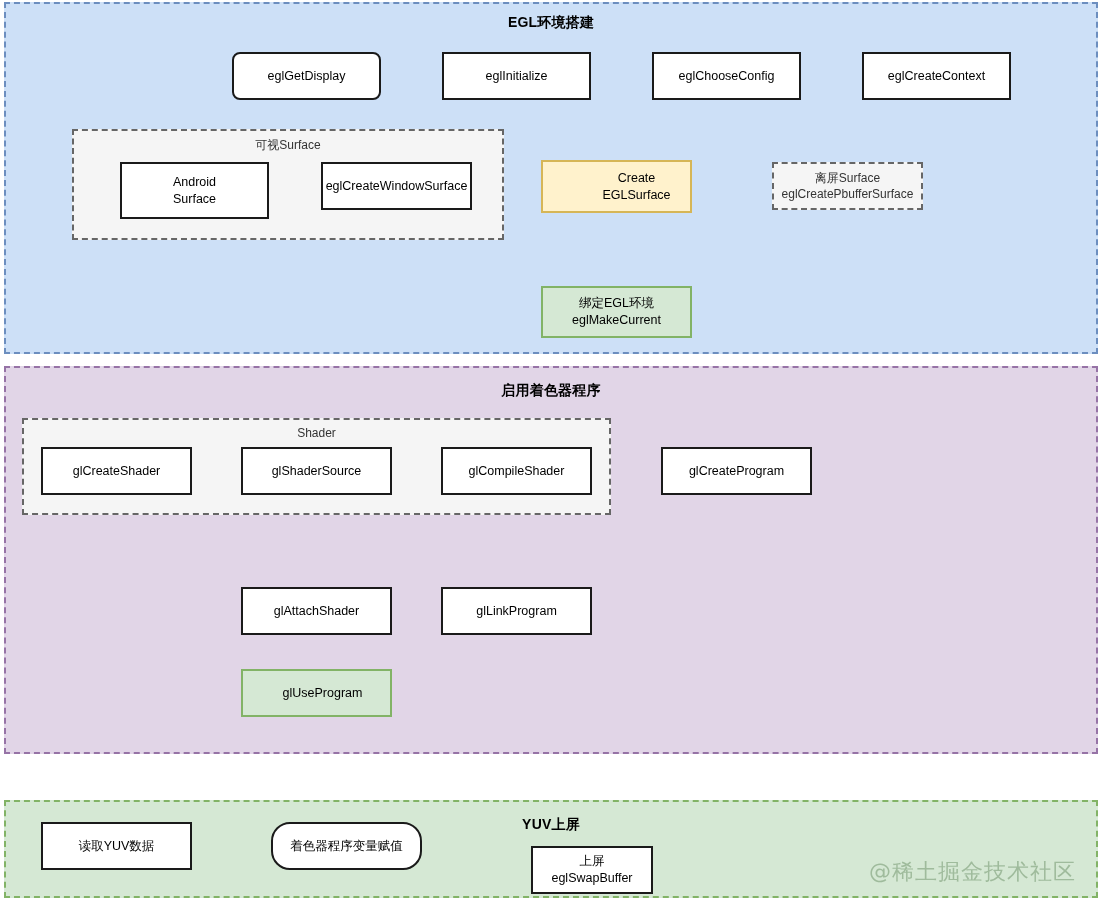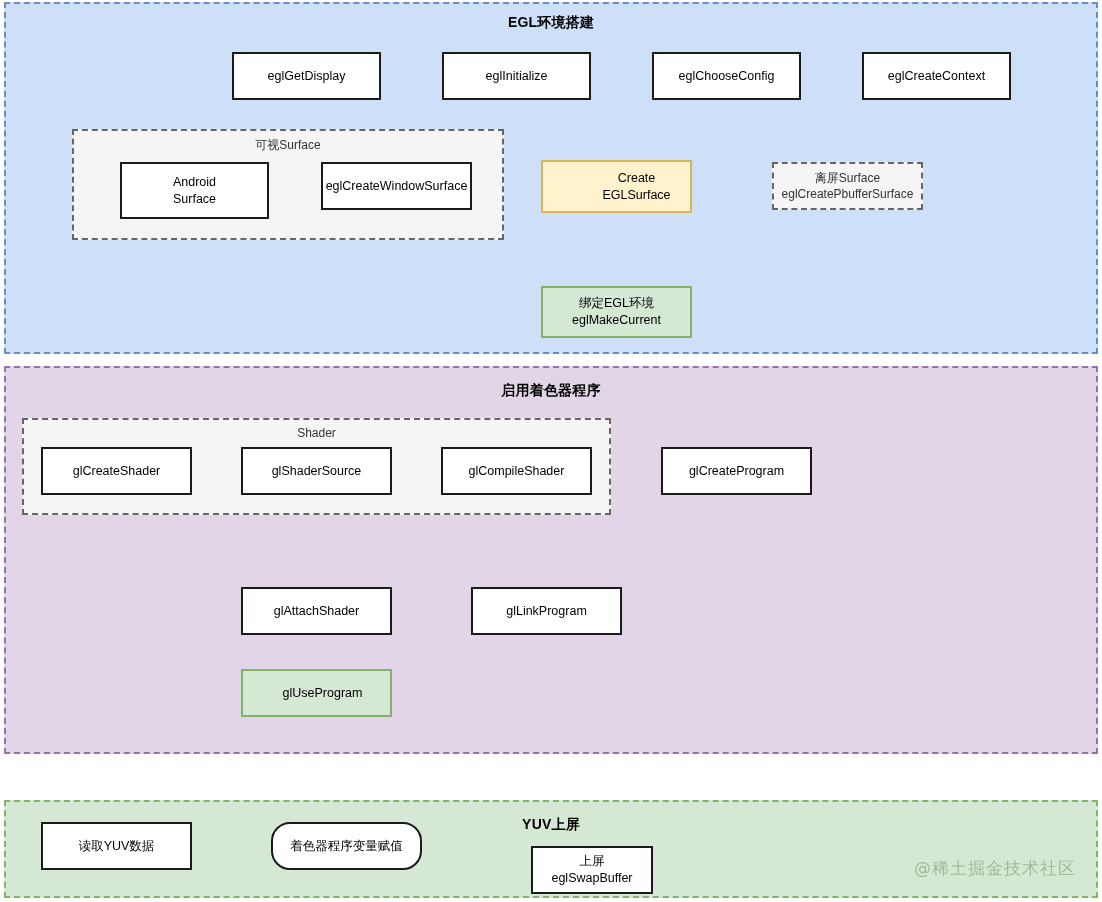--- a/index.html
+++ b/index.html
@@ -102,21 +102,21 @@
     background: #f5f5f5;
     border: 2px dashed #666666;
     color: #333333;
   }
 
   
   #watermark {
     position: absolute;
     right: 26px;
     top: 857px;
-    font-size: 17px;
+    font-size: 22px;
     color: #9fbb9c;
     letter-spacing: 1px;
     font-family: "DejaVu Sans", sans-serif;
     white-space: nowrap;
   }
 </style>
 </head>
 <body>
 
 <svg id="canvas" viewBox="0 0 1102 902" width="1102" height="902" xmlns="http://www.w3.org/2000/svg">
@@ -168,21 +168,21 @@
 </svg>
 
 <div class="section" id="sec-egl">
   <div class="section-title" style="top:10px;">EGL环境搭建</div>
 </div>
 
 <div class="group" style="left:72px; top:129px; width:432px; height:111px;">
   <div class="group-label">可视Surface</div>
 </div>
 
-<div class="node" style="left:232px; top:52px; width:149px; height:48px;">eglGetDisplay</div>
+<div class="node" style="left:232px; top:52px; width:149px; height:48px;border-radius:8px;">eglGetDisplay</div>
 <div class="node" style="left:442px; top:52px; width:149px; height:48px;">eglInitialize</div>
 <div class="node" style="left:652px; top:52px; width:149px; height:48px;">eglChooseConfig</div>
 <div class="node" style="left:862px; top:52px; width:149px; height:48px;">eglCreateContext</div>
 
 <div class="node" style="left:92px; top:162px; width:149px; height:57px;margin-left:28px;">Android
 Surface</div>
 <div class="node" style="left:321px; top:162px; width:151px; height:48px;text-align:center;">eglCreateWindowSurface</div>
 <div class="node yellow" style="left:541px; top:160px; width:151px; height:53px;padding-left:44px;">Create
 EGLSurface</div>
 <div class="node dashed-note" style="left:772px; top:162px; width:151px; height:48px; font-size:12px;">离屏Surface
@@ -197,21 +197,21 @@
 <div class="group" style="left:22px; top:418px; width:589px; height:97px;">
   <div class="group-label">Shader</div>
 </div>
 
 <div class="node" style="left:41px; top:447px; width:151px; height:48px;">glCreateShader</div>
 <div class="node" style="left:241px; top:447px; width:151px; height:48px;">glShaderSource</div>
 <div class="node" style="left:441px; top:447px; width:151px; height:48px;">glCompileShader</div>
 <div class="node" style="left:661px; top:447px; width:151px; height:48px;">glCreateProgram</div>
 
 <div class="node" style="left:241px; top:587px; width:151px; height:48px;">glAttachShader</div>
-<div class="node" style="left:441px; top:587px; width:151px; height:48px;margin-left:30px;">glLinkProgram</div>
+<div class="node" style="left:441px; top:587px; width:151px; height:48px;">glLinkProgram</div>
 <div class="node green" style="left:241px; top:669px; width:151px; height:48px;padding-left:16px;">glUseProgram</div>
 
 <div class="section" id="sec-yuv">
   <div class="section-title" style="top:14px;">YUV上屏</div>
 </div>
 
 <div class="node" style="left:41px; top:822px; width:151px; height:48px;">读取YUV数据</div>
 <div class="node" style="left:271px; top:822px; width:151px; height:48px;border-radius:19px;">着色器程序变量赋值</div>
 <div class="node" style="left:531px; top:846px; width:122px; height:48px;">上屏
 eglSwapBuffer</div>

